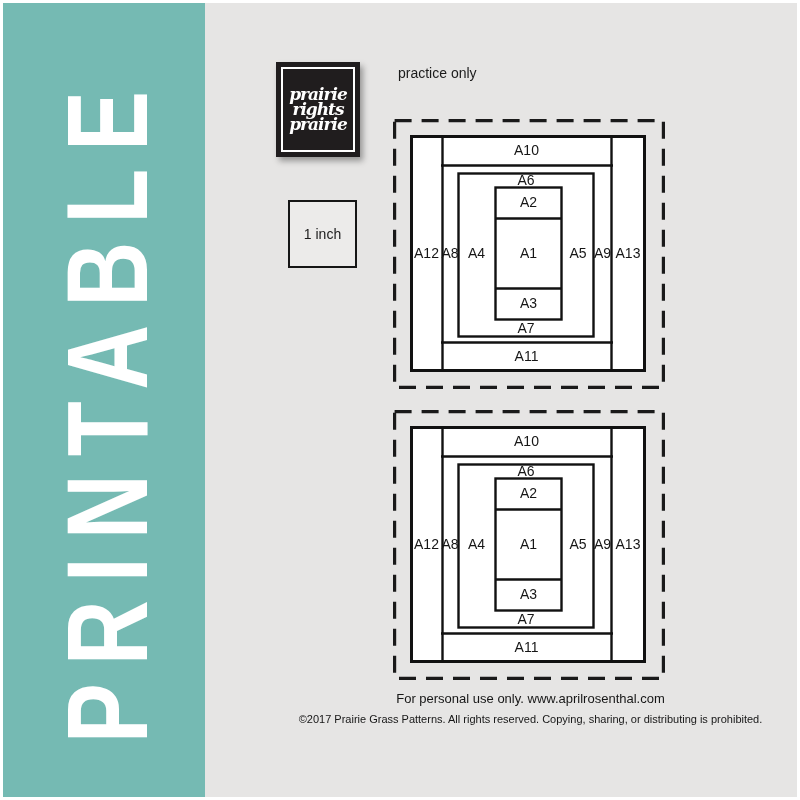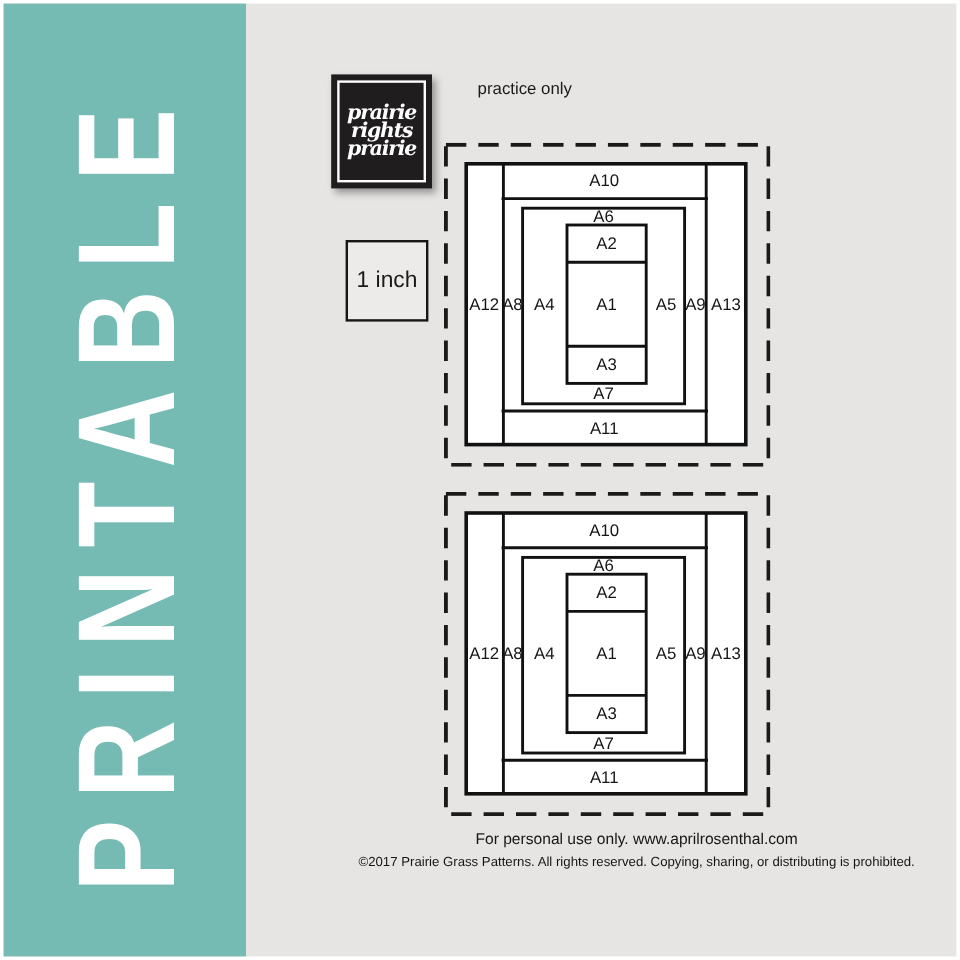--- a/index.html
+++ b/index.html
@@ -20,22 +20,22 @@
   .logo{position:absolute;left:276px;top:62px;width:84px;height:95px;background:#201d1e;
         box-shadow:3px 4px 6px rgba(0,0,0,0.35);}
   .logo-inner{position:absolute;left:5px;top:5px;right:5px;bottom:5px;border:2px solid #fff;
         display:flex;flex-direction:column;align-items:center;justify-content:center;}
   .logo-line{color:#fff;font-family:"DejaVu Serif",serif;font-style:italic;font-weight:700;
         font-size:17px;line-height:15px;letter-spacing:-1px;}
   .header-text{position:absolute;left:398px;top:64px;font-size:14px;line-height:19.5px;color:#1b1b1b;}
   .scale-box{position:absolute;left:288px;top:200px;width:69px;height:68px;box-sizing:border-box;
         border:2.5px solid #161616;background:#ecebea;
         display:flex;align-items:center;justify-content:center;}
-  .scale-label{font-size:19px;color:#1b1b1b;}
-  .block{position:absolute;left:370px;width:272px;height:270px;}
+  .scale-label{font-size:14px;color:#1b1b1b;}
+  .block{position:absolute;left:393px;width:272px;height:270px;}
   .block-1{top:119px;}
   .block-2{top:410px;}
   .block svg{display:block;width:272px;height:270px;}
   .block text{font-family:"Liberation Sans","DejaVu Sans",sans-serif;font-size:14px;fill:#161616;}
   .footer{position:absolute;left:258px;top:691px;width:545px;text-align:center;color:#161616;}
   .footer-line1{font-size:13px;line-height:16px;}
   .footer-line2{font-size:11px;line-height:15px;margin-top:5px;}
 </style>
 </head>
 <body>

